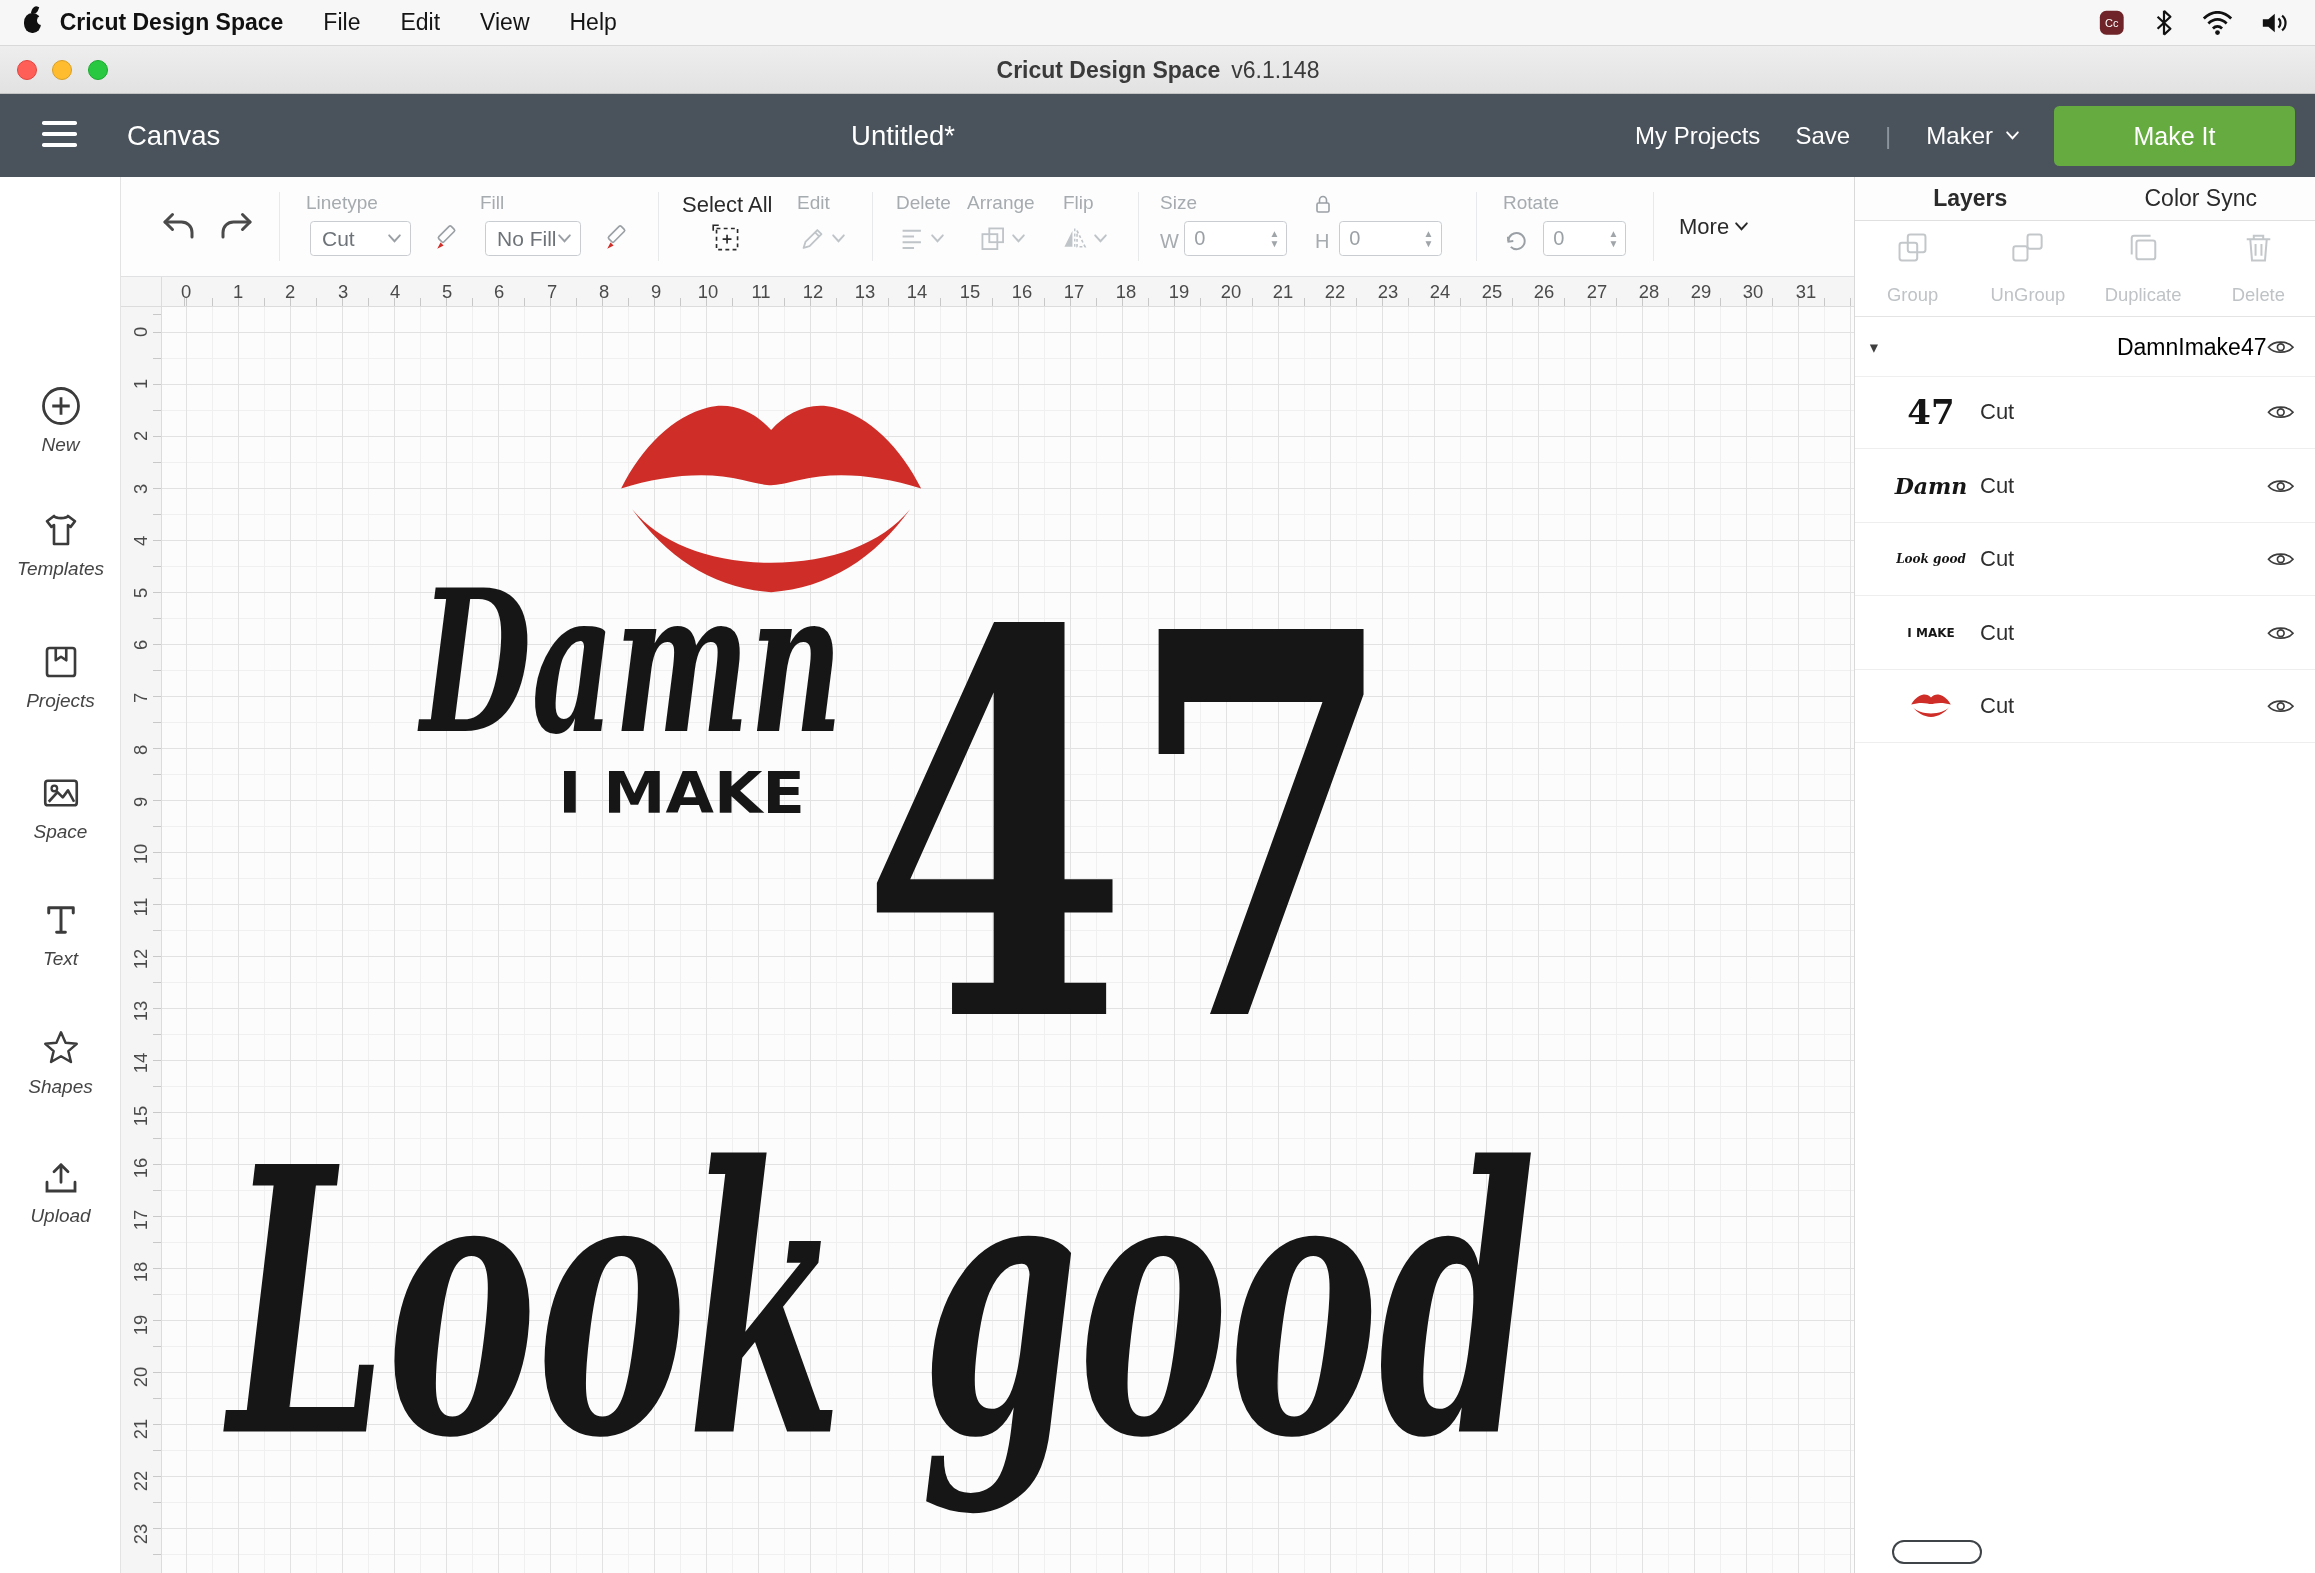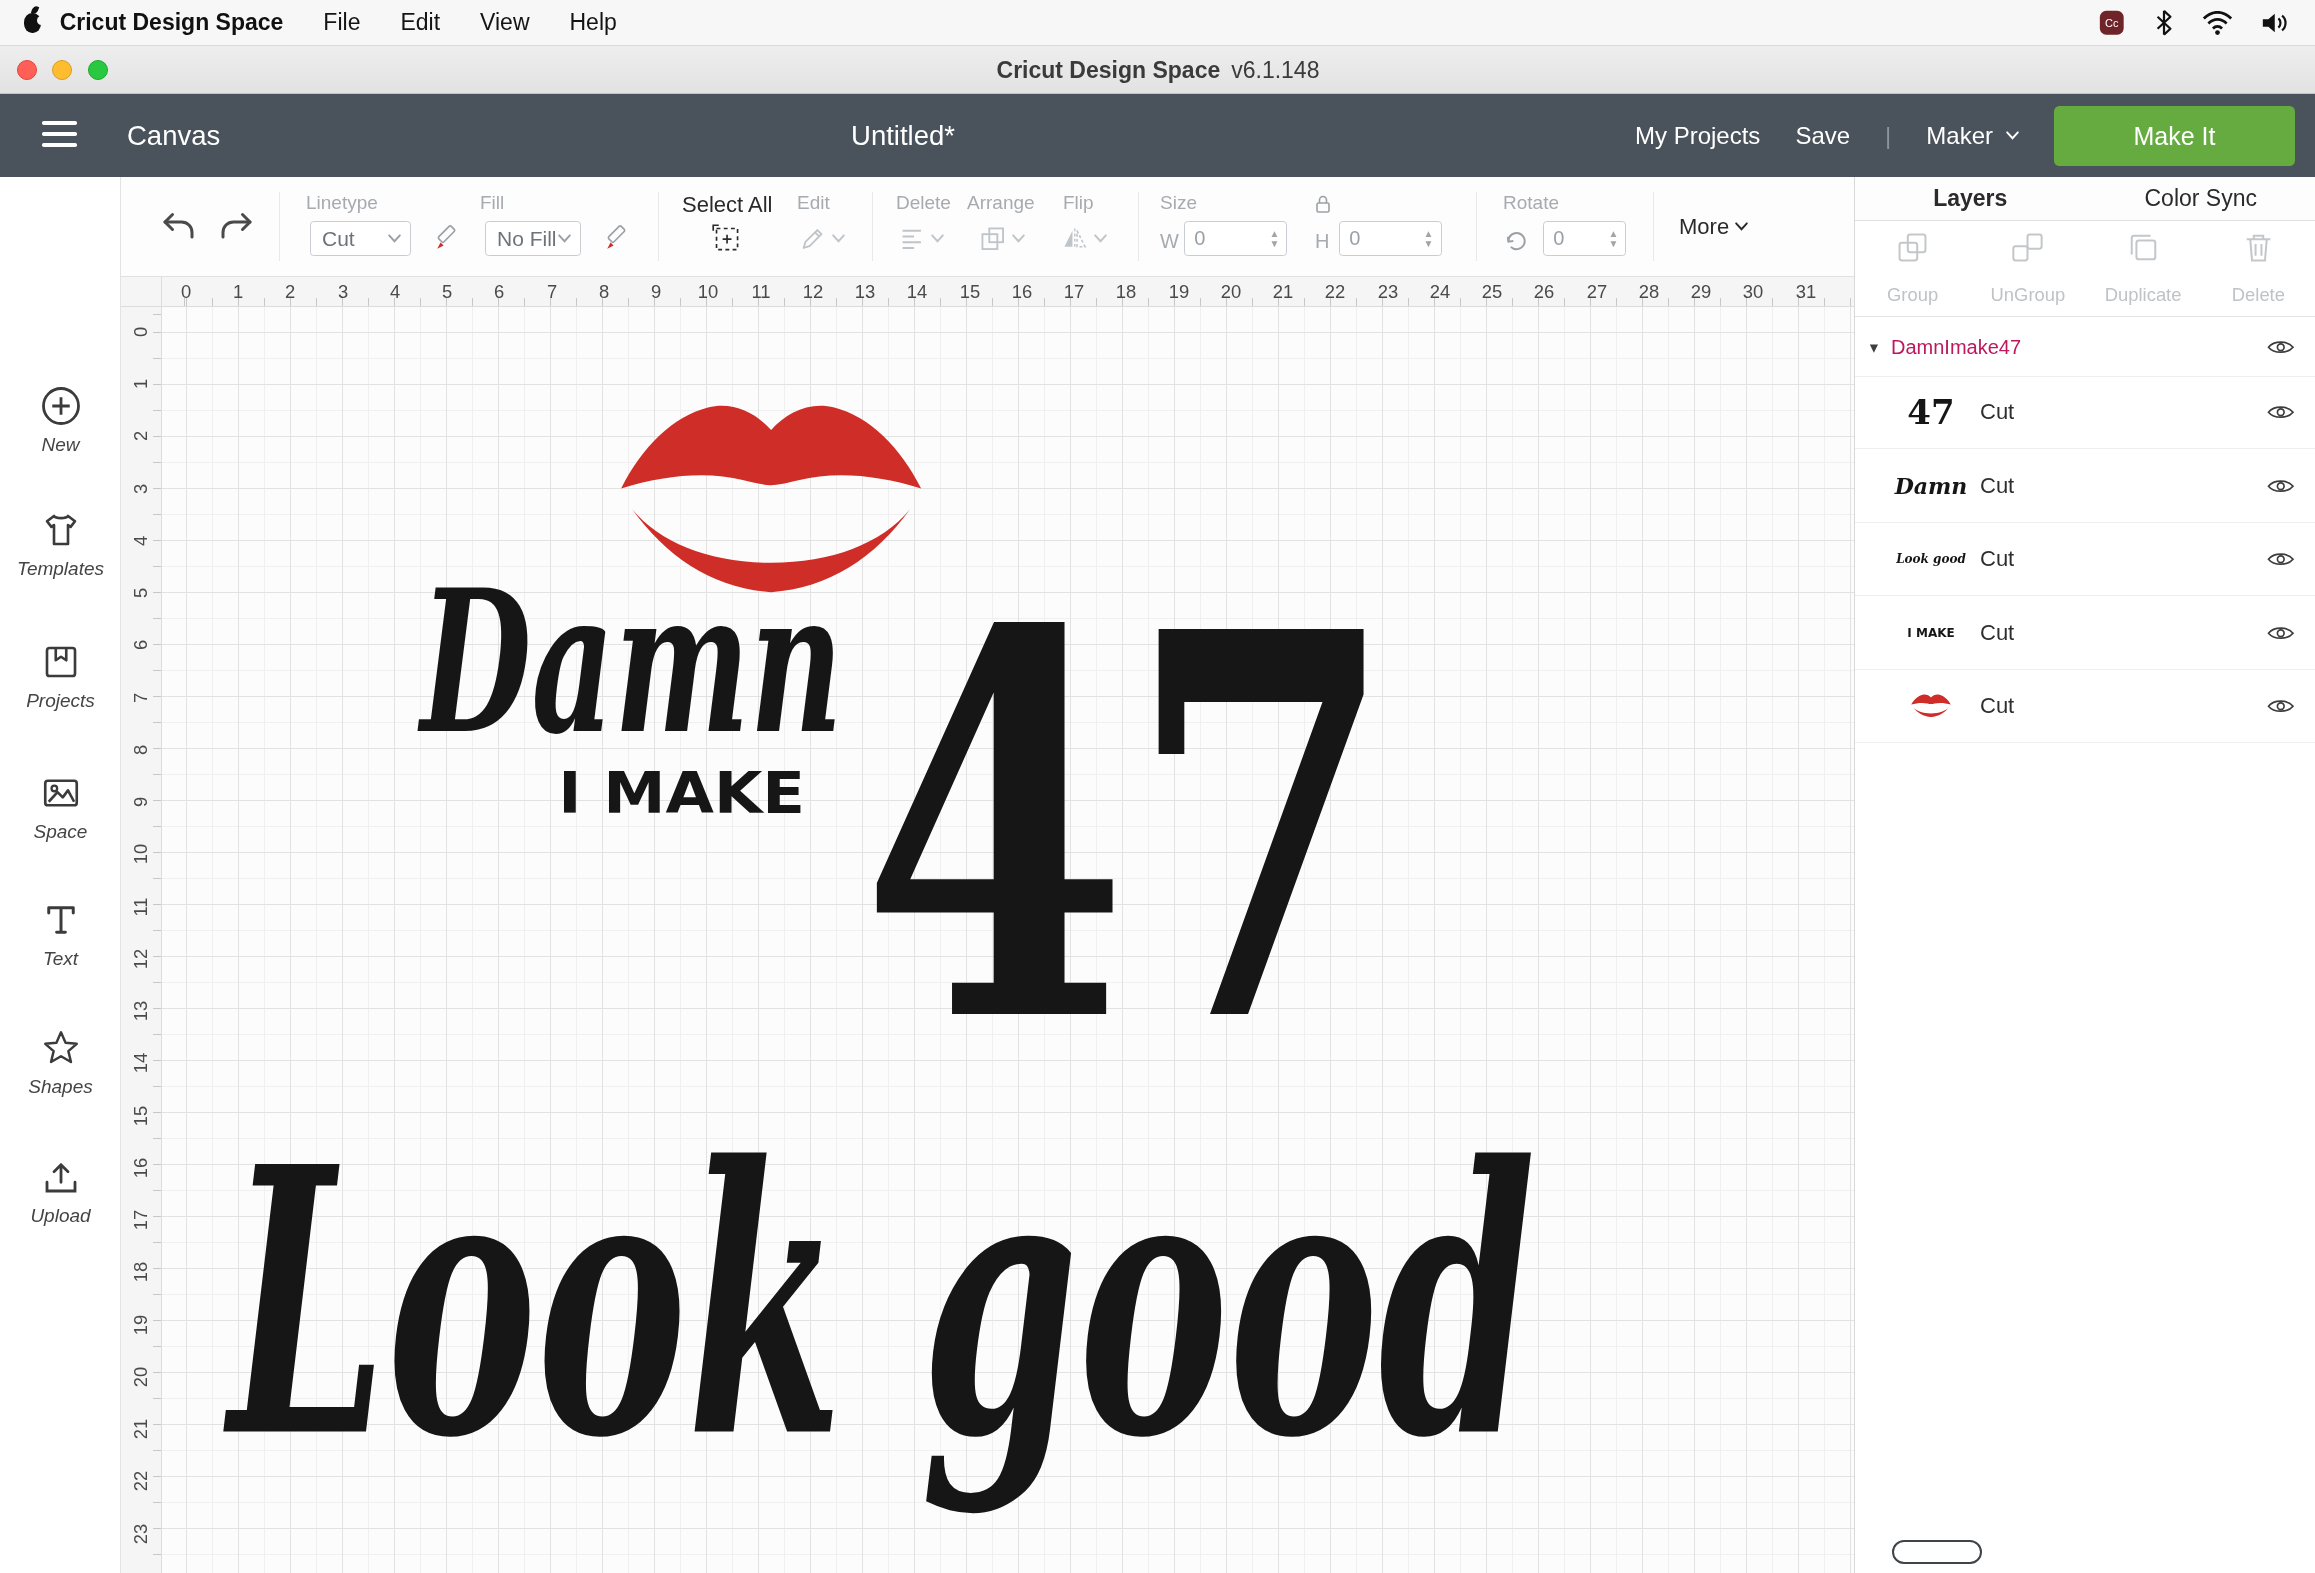--- a/index.html
+++ b/index.html
@@ -100,21 +100,21 @@
   .ltabs { position:absolute; left:0; top:0; right:0; height:44px; background:#fdfdfd; border-bottom:0.9px solid #e0e0e0; display:flex;align-items:center; }
   .ltab { flex:1; display:flex; align-items:center; justify-content:center; font-size:23px; color:#2b2b2b; cursor:pointer; }
   .ltab.active { font-weight:bold; }
   .lactions { position:absolute; left:0; top:44px; right:0; height:96px; border-bottom:0.9px solid #e4e4e4; display:flex; }
   .laction { flex:1; display:flex; flex-direction:column; align-items:center; justify-content:center; gap:20px;
              color:#c3c7ca; cursor:pointer; }
   .laction .alabel { font-size:18.4px; color:#bfc3c6; }
   .lgroup { position:absolute; left:0; top:141px; right:0; height:59px; display:flex; align-items:center;
             padding:0 22px 0 14.7px; border-bottom:0.9px solid #efefef; cursor:pointer; }
   .lgroup .tri { font-size:16.5px; color:#3f3f3f; margin-right:13px; }
-  .lgroup .gname { font-size:20px; color:#be185d; flex:1; }
+  .lgroup .gname { font-size:23px; color:#000000; flex:1;text-align:right; }
   .eye { width:27.5px; height:18.4px; color:#3d3d3d; cursor:pointer; flex:0 0 auto; }
   .lrow { position:absolute; left:0; right:0; height:73px; display:flex; align-items:center;
           padding:0 22px 0 40px; border-bottom:0.9px solid #eeeeee; cursor:pointer; }
   .lrow .thumb { width:72px; display:flex; align-items:center; justify-content:center; color:var(--lips-red,#cf2d27); }
   .t47 { font-family:"DejaVu Serif",serif; font-weight:bold; font-size:34px; color:#161616; }
   .tdamn { font-family:"DejaVu Serif",serif; font-style:italic; font-weight:bold; font-size:22px; color:#161616; }
   .tlook { font-family:"DejaVu Serif",serif; font-style:italic; font-weight:bold; font-size:12px; color:#161616; }
   .timake { font-family:"DejaVu Sans","Liberation Sans",sans-serif; font-weight:bold; font-size:12px; color:#161616; }
   .lrow .cutlbl { font-size:22px; color:#2e2e2e; flex:1; margin-left:13px; }
   .panelpill { position:absolute; left:37px; top:1363px; width:90px; height:24px; border:2.8px solid #3f4449; border-radius:13px; }

